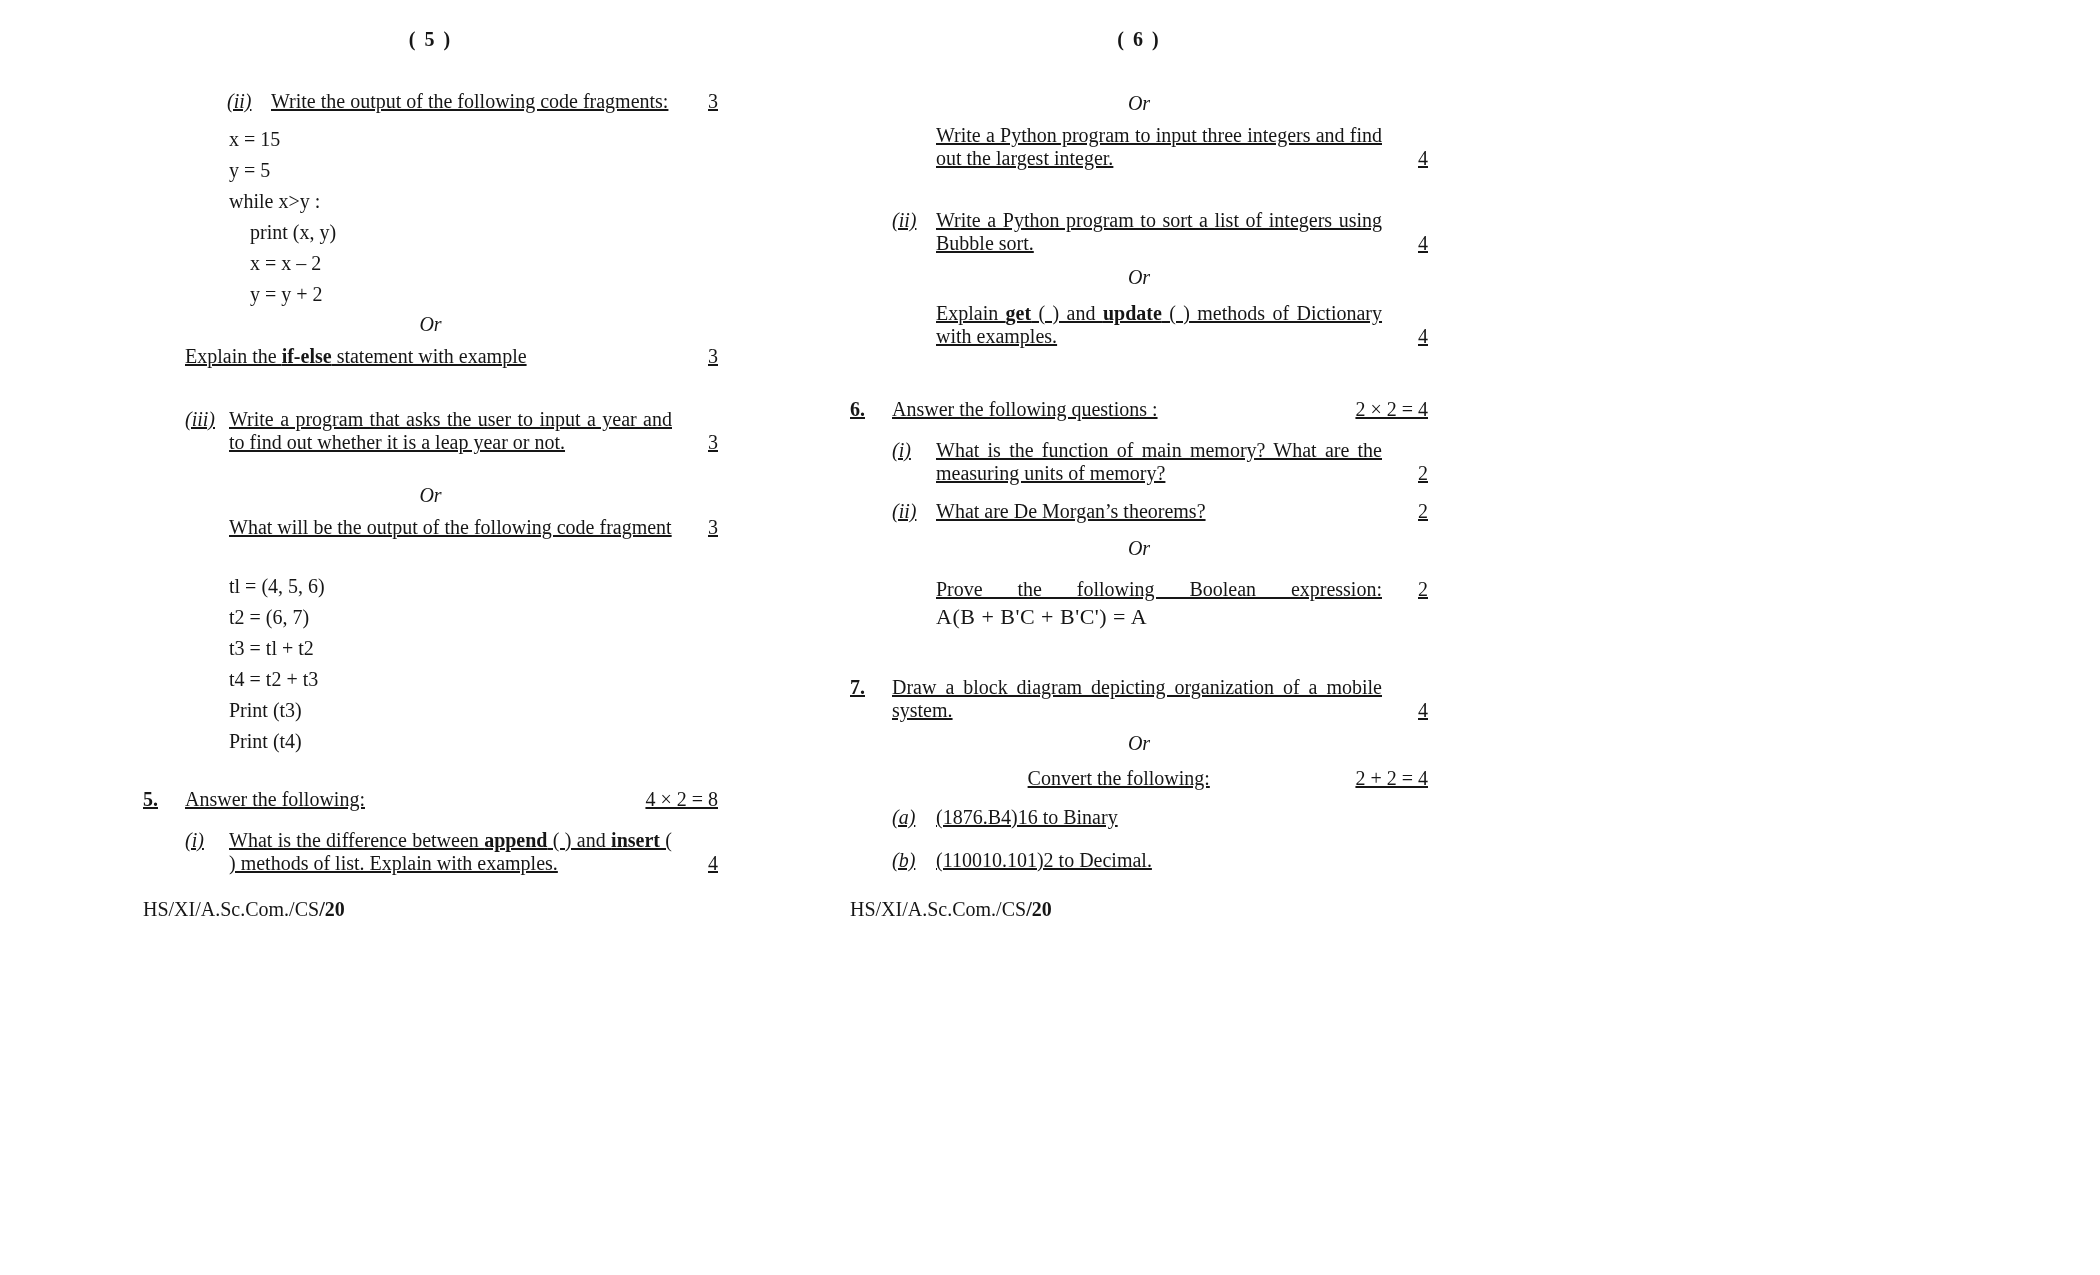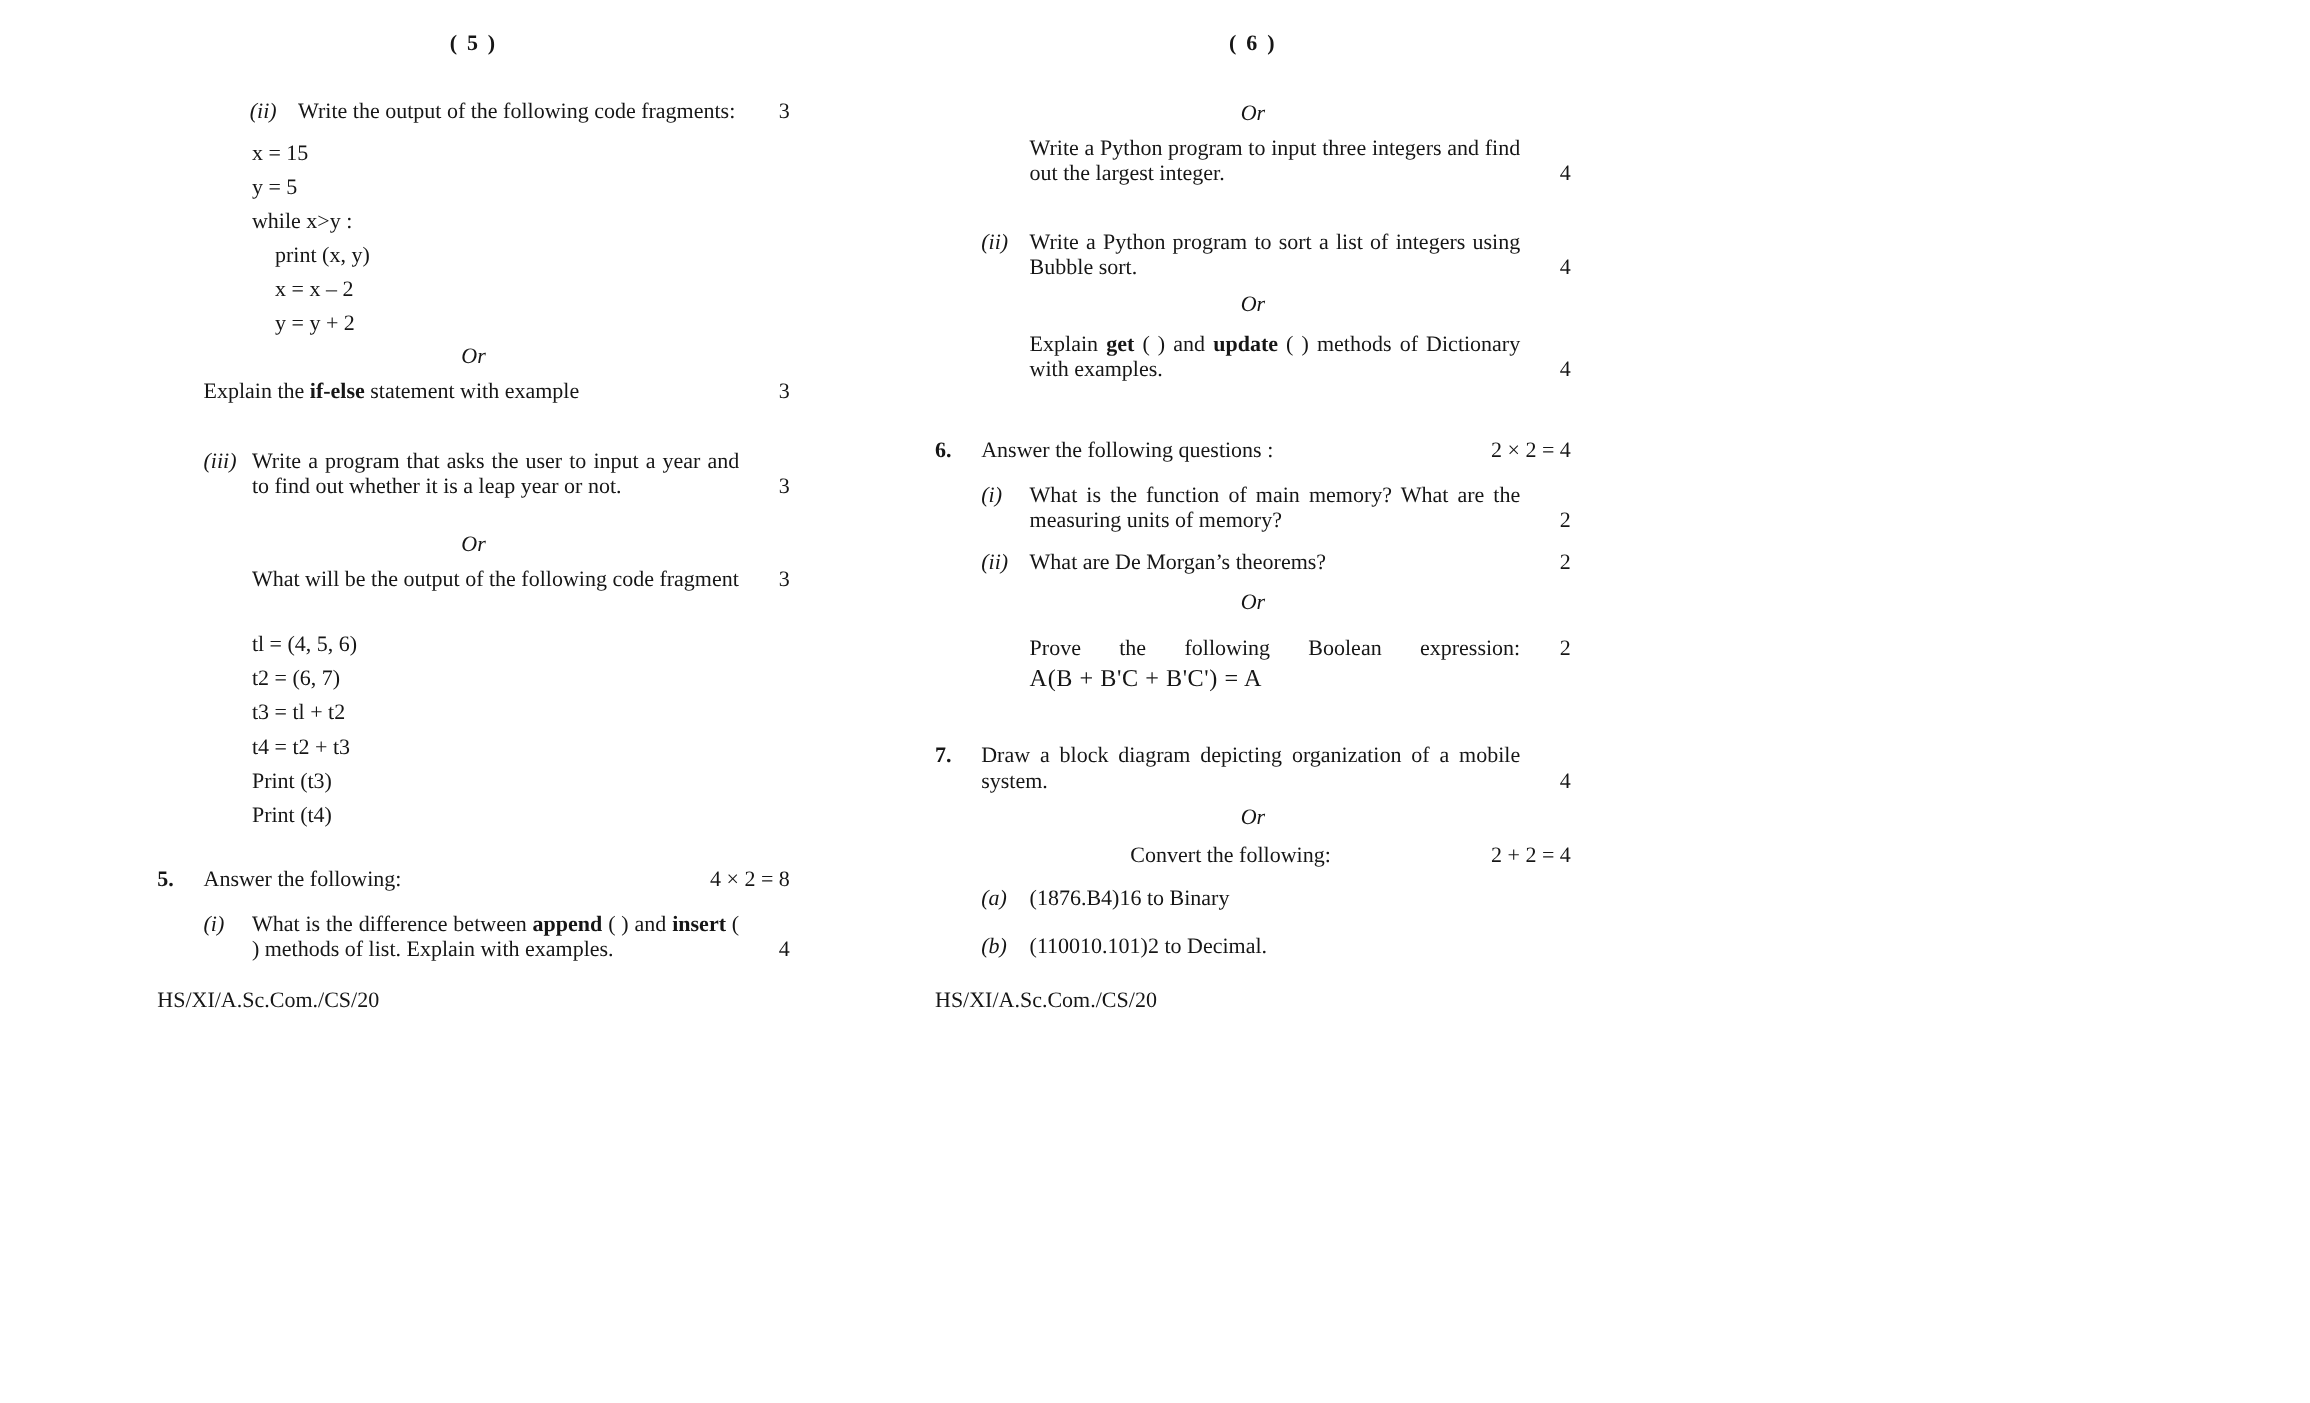--- a/index.html
+++ b/index.html
@@ -31,20 +31,21 @@
     right: 0;
   }
   .hdr {
     text-align: center;
     font-weight: bold;
     letter-spacing: 2px;
   }
   .row {
     display: flex;
     align-items: flex-start;
+    text-decoration: underline;
   }
   .num {
     flex: none;
     width: 42px;
     font-weight: bold;
   }
   .lbl {
     flex: none;
     width: 44px;
     font-style: italic;
@@ -72,21 +73,21 @@
     line-height: 31px;
     white-space: pre;
   }
   .code-line.indent { padding-left: 107px; }
   .expr {
     font-size: 22px;
     margin-left: 86px;
     letter-spacing: 0.5px;
   }
   .footer { font-size: 20px; }
-  .footer b { font-weight: normal; margin-top: 44px; }
+  .footer b { font-weight: bold; margin-top: 44px; }
 </style>
 </head>
 <body>
 
 <div class="page" id="page-left">
 
   <div class="block hdr" style="top:28px">( 5 )</div>
 
   <div class="block row ml-lbl" style="top:90px; left:42px; right:0">
     <div class="lbl">(ii)</div>

